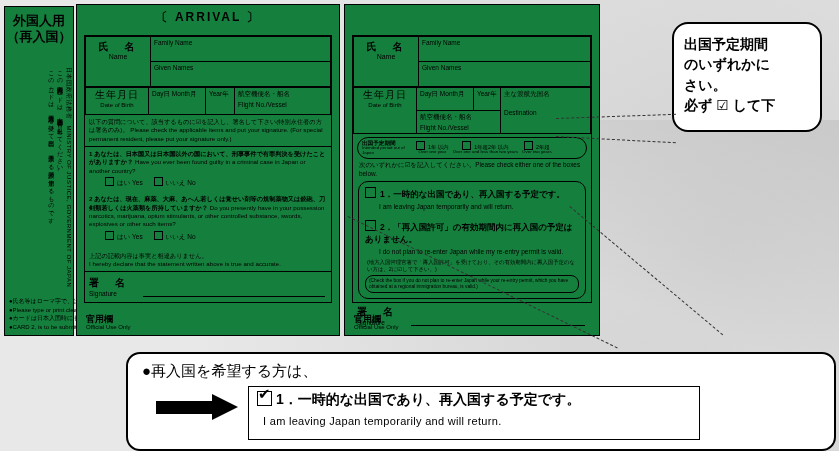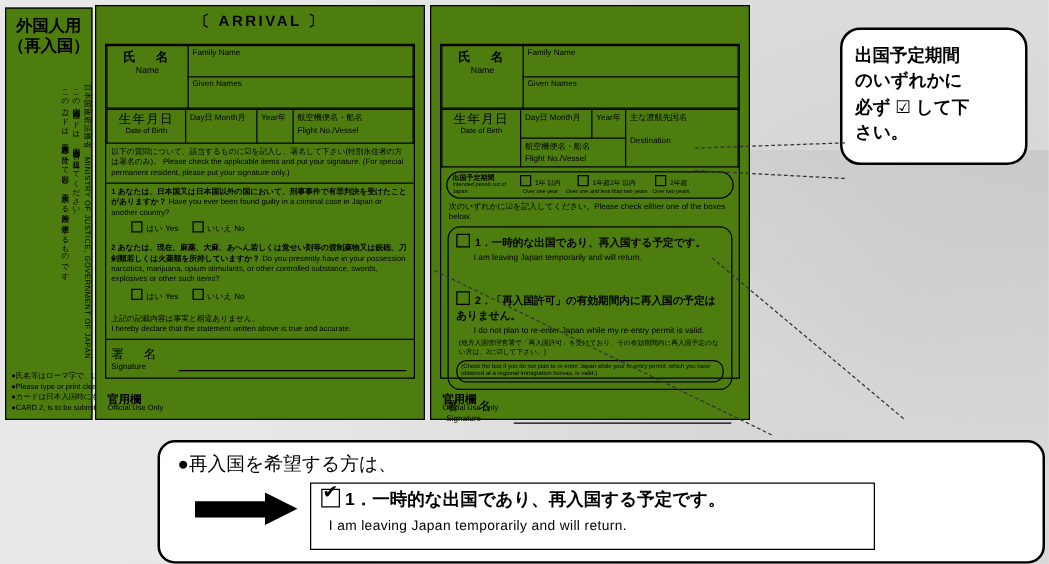--- a/index.html
+++ b/index.html
@@ -18,21 +18,21 @@
       radial-gradient(circle at 720px 250px, #d0d0d0 0%, #dcdcdc 35%, #e8e8e8 70%),
       linear-gradient(160deg,#efefef 0%,#e3e3e3 55%,#dadada 100%);
   }
   .bg-wash:after{
     content:"";position:absolute;left:560px;top:120px;width:279px;height:331px;
     background:linear-gradient(200deg, rgba(190,190,190,.55), rgba(225,225,225,.25) 60%, rgba(200,200,200,.4));
   }
 
   
   .card{
-    position:absolute;background:#4d7c0f;border:1px solid #000;
+    position:absolute;background:#15803d;border:1px solid #000;
   }
 
   
   #strip{left:4px;top:6px;width:68px;height:328px;}
   .strip-title{
     font-size:13px;font-weight:bold;text-align:center;line-height:1.25;
     padding-top:6px;letter-spacing:0px;
   }
   .strip-title .l2{display:block;}
   .strip-vert{
@@ -75,21 +75,21 @@
   .dob-lbl{width:62px;text-align:center;}
   .dob-lbl .jp{display:block;font-size:10px;font-weight:normal;letter-spacing:1px;}
   .dob-lbl .en{display:block;font-size:6px;}
 
   .hline{border-top:1px solid #000;}
   .note{font-size:6.2px;line-height:1.35;padding:3px 4px;}
   .qa{font-size:6.2px;line-height:1.35;padding:3px 4px 1px 4px;}
   .qnum{font-weight:bold;}
   .ansrow{font-size:6.5px;padding:1px 4px 4px 20px;}
   .chk{display:inline-block;width:7px;height:7px;border:1px solid #000;vertical-align:-1px;margin-right:3px;}
-  .sig-lbl .jp{font-size:10px;font-weight:normal;letter-spacing:3px;}
+  .sig-lbl .jp{font-size:10px;font-weight:bold;letter-spacing:3px;}
   .sig-lbl .en{font-size:6.5px;}
   .official{
     position:absolute;left:9px;bottom:4px;font-size:9px;font-weight:bold;line-height:1.15;
   }
   .official .en{display:block;font-size:6px;font-weight:normal;}
 
   
   .period-box{
     border:1px solid #000;border-radius:14px;padding:2px 4px;font-size:5.6px;line-height:1.25;
   }
@@ -326,21 +326,21 @@
       </div>
     </div>
 
     <div class="instr">次のいずれかに☑を記入してください。Please check either one of the boxes below.</div>
 
     <div class="bigbox">
       <div class="opt">
         <span class="sq"></span><span>1．一時的な出国であり、再入国する予定です。</span>
       </div>
       <div class="opt-en">I am leaving Japan temporarily and will return.</div>
-      <div class="opt" style="margin-top:22px">
+      <div class="opt" style="margin-top:9px">
         <span class="sq"></span><span>2．「再入国許可」の有効期間内に再入国の予定はありません。</span>
       </div>
       <div class="opt-en">I do not plan to re-enter Japan while my re-entry permit is valid.</div>
       <div class="opt-note">(地方入国管理官署で「再入国許可」を受けており、その有効期間内に再入国予定のない方は、2に☑して下さい。)</div>
       <div class="opt-note2">(Check the box if you do not plan to re-enter Japan while your re-entry permit, which you have obtained at a regional immigration bureau, is valid.)</div>
     </div>
 
     <div style="display:flex;align-items:flex-end;padding:2px 6px 0 4px;">
       <div class="sig-lbl" style="width:54px">
         <div class="jp">署　名</div>
@@ -351,22 +351,22 @@
   </div>
   <div class="official">
     <span>官用欄</span>
     <span class="en">Official Use Only</span>
   </div>
 </div>
 
 <div id="callout">
   <div>出国予定期間</div>
   <div>のいずれかに</div>
+  <div>さい。</div>
   <div>必ず ☑ して下</div>
-  <div>さい。</div>
 </div>
 
 <div class="dash" style="left:556px;top:118px;width:120px;transform:rotate(-2deg);"></div>
 <div class="dash" style="left:556px;top:136px;width:120px;transform:rotate(3deg);"></div>
 
 <div class="dash" style="left:348px;top:216px;width:300px;transform:rotate(26deg);"></div>
 <div class="dash" style="left:570px;top:206px;width:200px;transform:rotate(40deg);"></div>
 
 <div id="bottom">
   <div class="bt-title">●再入国を希望する方は、</div>

